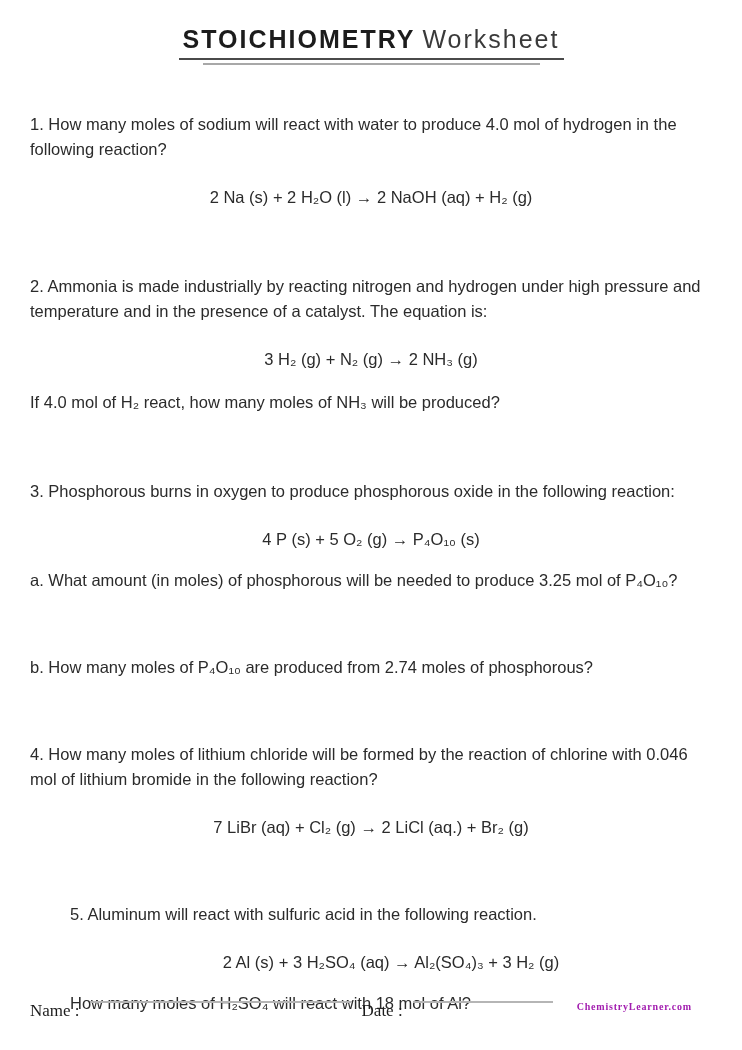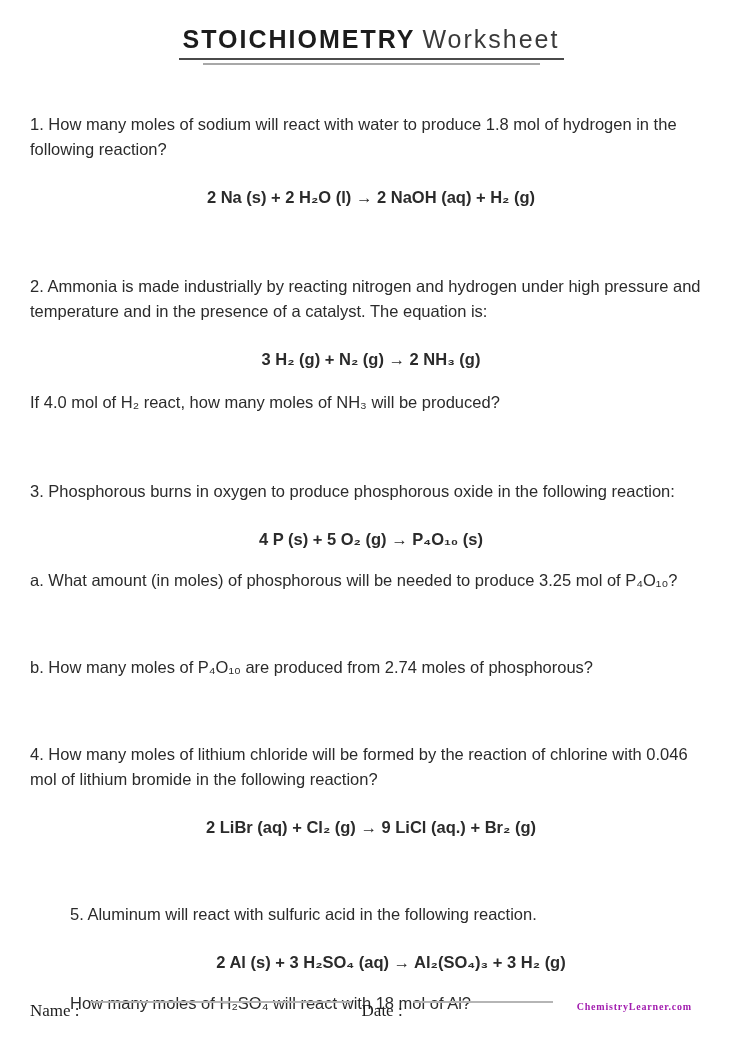--- a/index.html
+++ b/index.html
@@ -50,21 +50,20 @@
   
   .content {
     padding: 0 30px;
     font-size: 16.5px;
     line-height: 25px;
   }
   .q-text { margin-top: 0; }
   .equation {
     text-align: center;
     margin-top: 23px;
-    font-weight: bold;
   }
   #q1 { margin-top: 47px; }
   #q2 { margin-top: 64px; }
   #q2-followup { margin-top: 18px; }
   #q3 { margin-top: 64px; }
   #q3-part-a { margin-top: 16px; }
   #q3-part-b { margin-top: 62px; }
   #q4 { margin-top: 62px; }
   #q5 { margin-top: 62px; margin-left: 40px; }
   #q5-followup { margin-top: 16px; }
@@ -107,40 +106,40 @@
       <span class="title-main">STOICHIOMETRY</span>
       <span class="title-sub">Worksheet</span>
     </div>
     <div class="rule-1"></div>
     <div class="rule-2"></div>
   </div>
 
   <div class="content">
 
     <div id="q1">
-      <div class="q-text">1. How many moles of sodium will react with water to produce 1.8 mol of hydrogen in the following reaction?</div>
+      <div class="q-text">1. How many moles of sodium will react with water to produce 4.0 mol of hydrogen in the following reaction?</div>
       <div class="equation">2 Na (s) + 2 H₂O (l) → 2 NaOH (aq) + H₂ (g)</div>
     </div>
 
     <div id="q2">
       <div class="q-text">2. Ammonia is made industrially by reacting nitrogen and hydrogen under high pressure and temperature and in the presence of a catalyst. The equation is:</div>
       <div class="equation">3 H₂ (g) + N₂ (g) → 2 NH₃ (g)</div>
       <div id="q2-followup" class="q-text">If 4.0 mol of H₂ react, how many moles of NH₃ will be produced?</div>
     </div>
 
     <div id="q3">
       <div class="q-text">3. Phosphorous burns in oxygen to produce phosphorous oxide in the following reaction:</div>
       <div class="equation">4 P (s) + 5 O₂ (g) → P₄O₁₀ (s)</div>
       <div id="q3-part-a" class="q-text">a. What amount (in moles) of phosphorous will be needed to produce 3.25 mol of P₄O₁₀?</div>
       <div id="q3-part-b" class="q-text">b. How many moles of P₄O₁₀ are produced from 2.74 moles of phosphorous?</div>
     </div>
 
     <div id="q4">
       <div class="q-text">4. How many moles of lithium chloride will be formed by the reaction of chlorine with 0.046 mol of lithium bromide in the following reaction?</div>
-      <div class="equation">2 LiBr (aq) + Cl₂ (g) → 9 LiCl (aq.) + Br₂ (g)</div>
+      <div class="equation">7 LiBr (aq) + Cl₂ (g) → 2 LiCl (aq.) + Br₂ (g)</div>
     </div>
 
     <div id="q5">
       <div class="q-text">5. Aluminum will react with sulfuric acid in the following reaction.</div>
       <div class="equation">2 Al (s) + 3 H₂SO₄ (aq) → Al₂(SO₄)₃ + 3 H₂ (g)</div>
       <div id="q5-followup" class="q-text">How many moles of H₂SO₄ will react with 18 mol of Al?</div>
     </div>
 
   </div>
 

